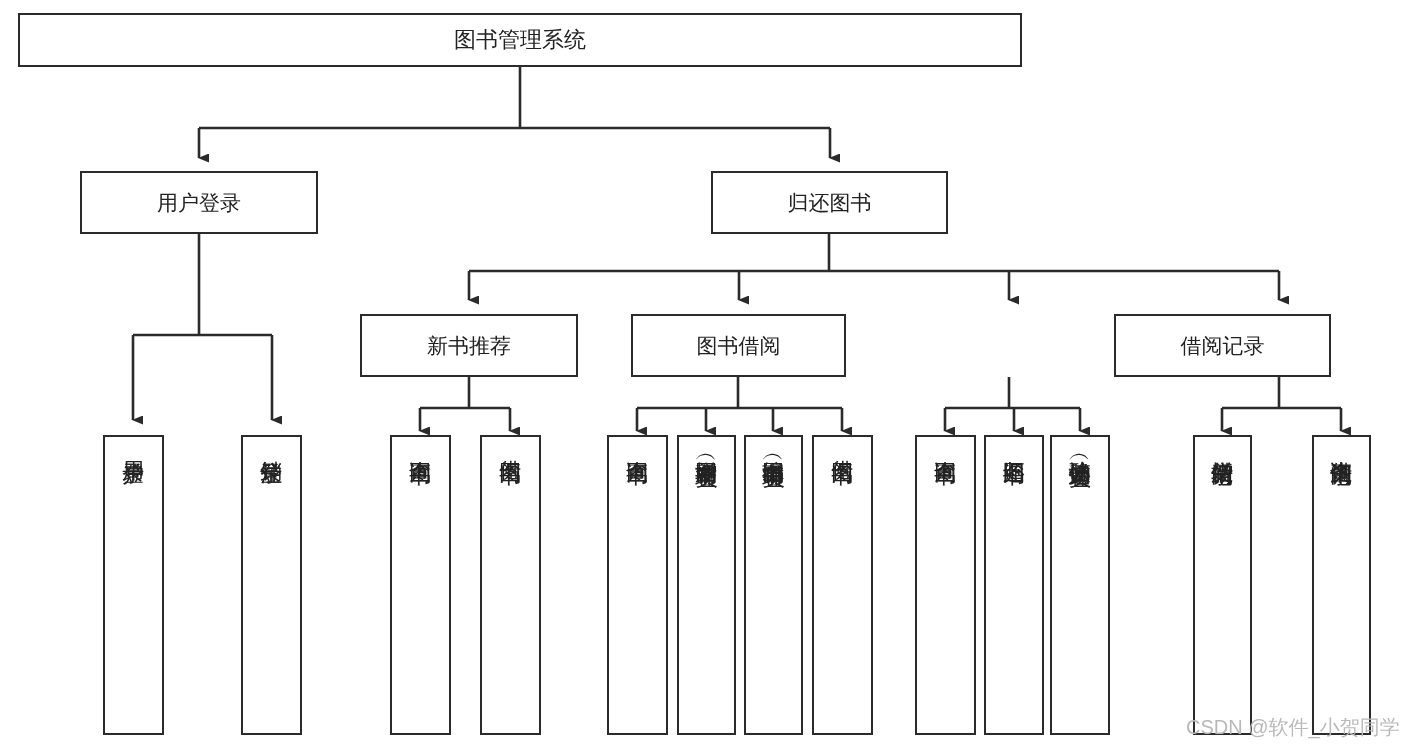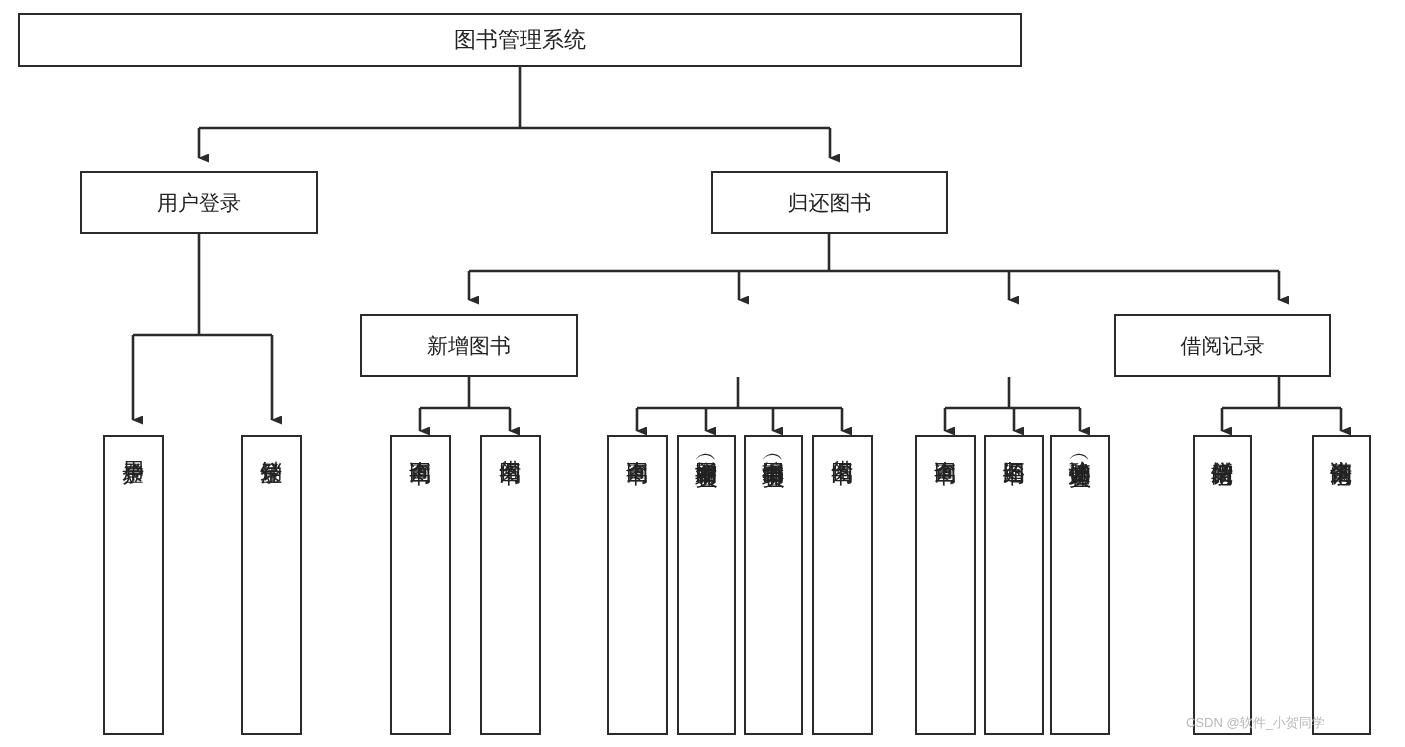--- a/index.html
+++ b/index.html
@@ -20,21 +20,21 @@
   .node.vert{
     align-items:flex-start;justify-content:center;
     padding-top:6px;font-size:22px;line-height:1.06;
   }
   .node.vert .vtext{
     writing-mode:vertical-rl;text-orientation:upright;
     letter-spacing:1px;white-space:nowrap;
   }
   .watermark{
     position:absolute;left:1186px;top:714px;
-    font-size:13px;color:#b9b9b9;white-space:nowrap;
+    font-size:20px;color:#b9b9b9;white-space:nowrap;
     font-family:"Liberation Sans","DejaVu Sans",sans-serif;
   }
 </style>
 </head>
 <body>
 
 <div id="canvas">
 
   <svg class="edges" viewBox="0 0 1405 747">
     <defs>
@@ -91,21 +91,24 @@
   </div>
 
   <div class="node horiz" style="left:80px;top:171px;width:238px;height:63px;">
     <span>用户登录</span>
   </div>
   <div class="node horiz" style="left:711px;top:171px;width:237px;height:63px;">
     <span>归还图书</span>
   </div>
 
   <div class="node horiz" style="left:360px;top:314px;width:218px;height:63px;">
-    <span>新增图书</span>
+    <span>新书推荐</span>
+  </div>
+  <div class="node horiz" style="left:631px;top:314px;width:215px;height:63px;">
+    <span>图书借阅</span>
   </div>
   <div class="node horiz" style="left:1114px;top:314px;width:217px;height:63px;">
     <span>借阅记录</span>
   </div>
 
   <div class="node vert" style="left:103px;top:435px;width:61px;height:300px;">
     <span class="vtext">用户登录</span>
   </div>
   <div class="node vert" style="left:241px;top:435px;width:61px;height:300px;">
     <span class="vtext">注销登录</span>

